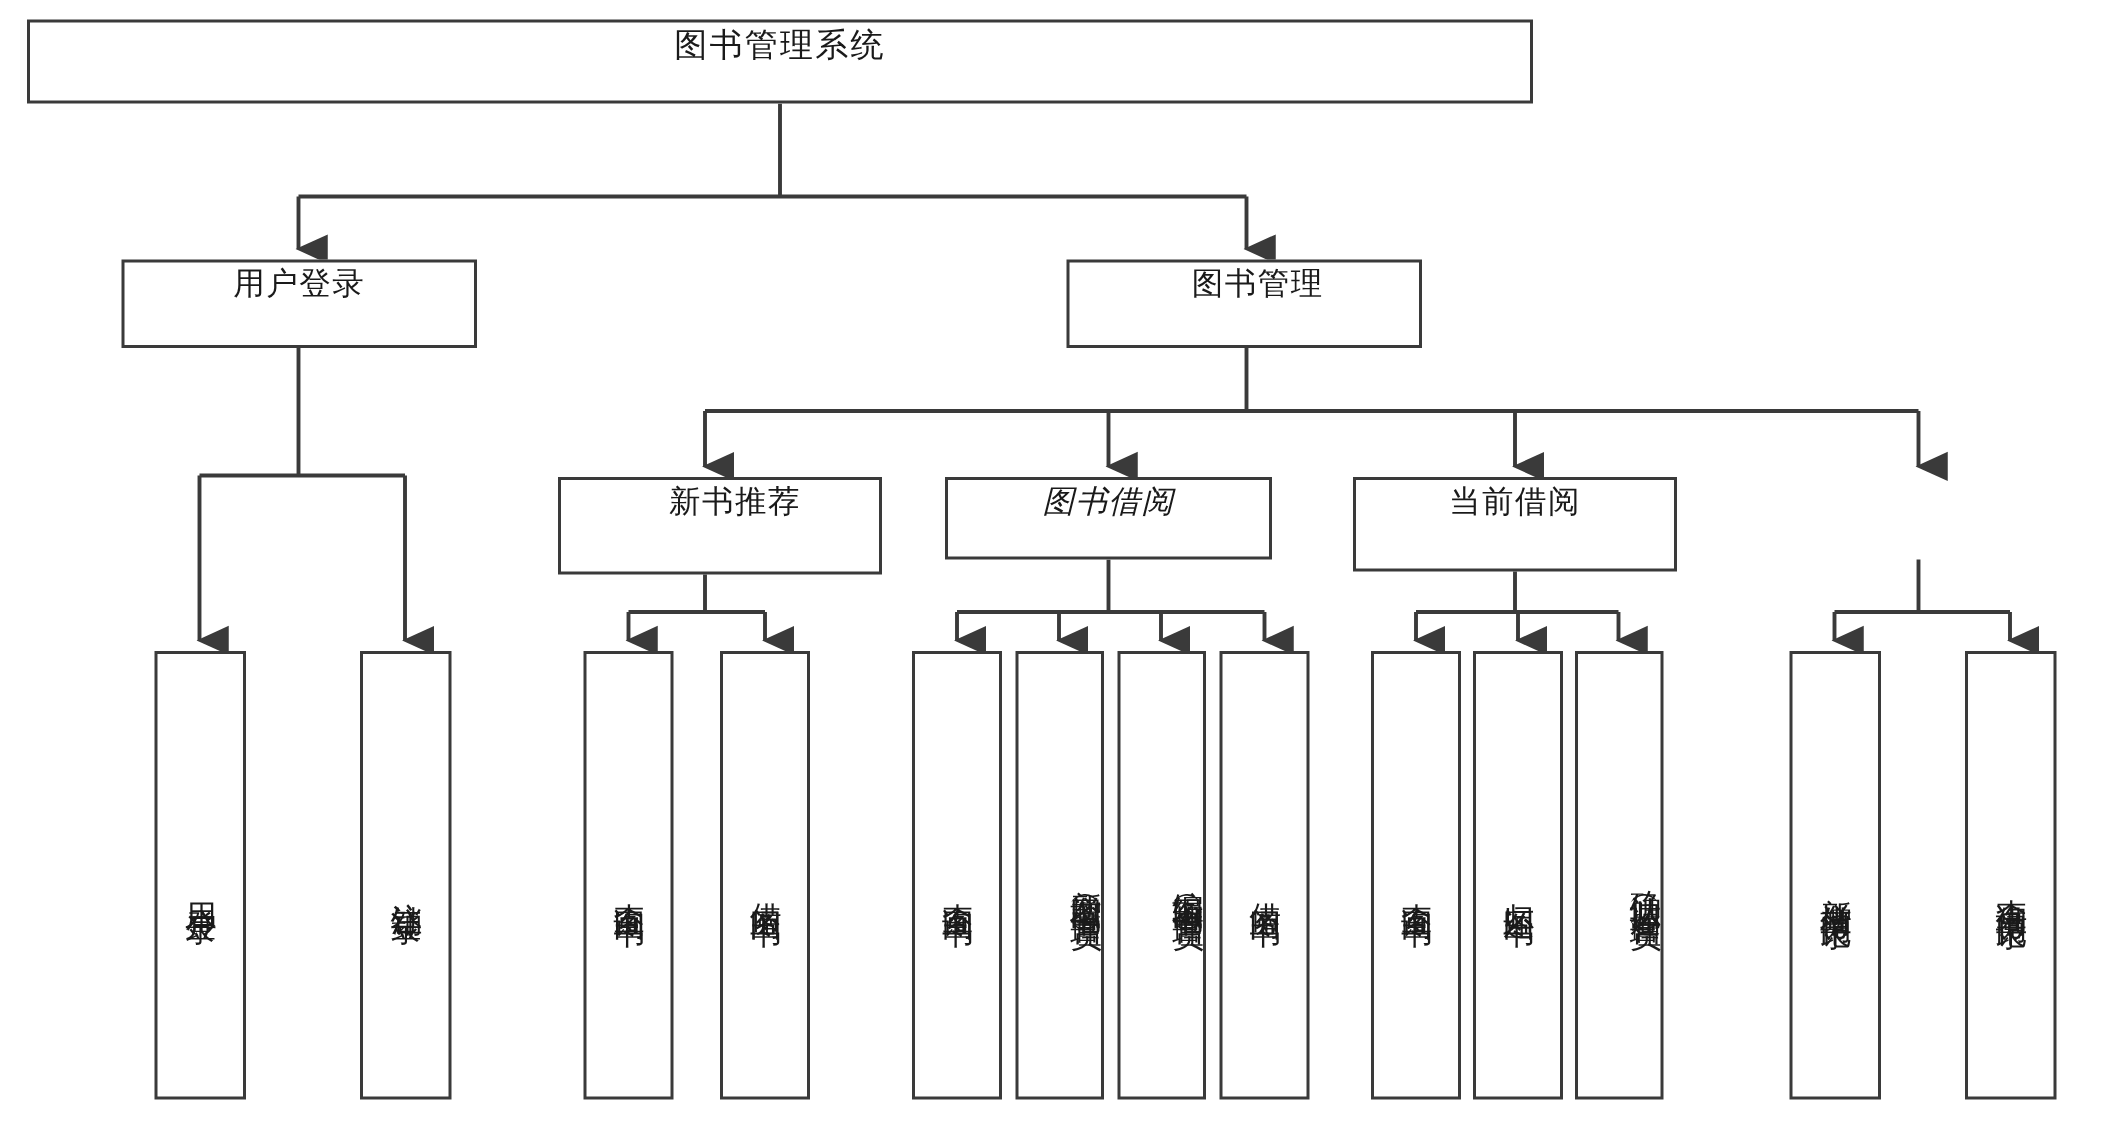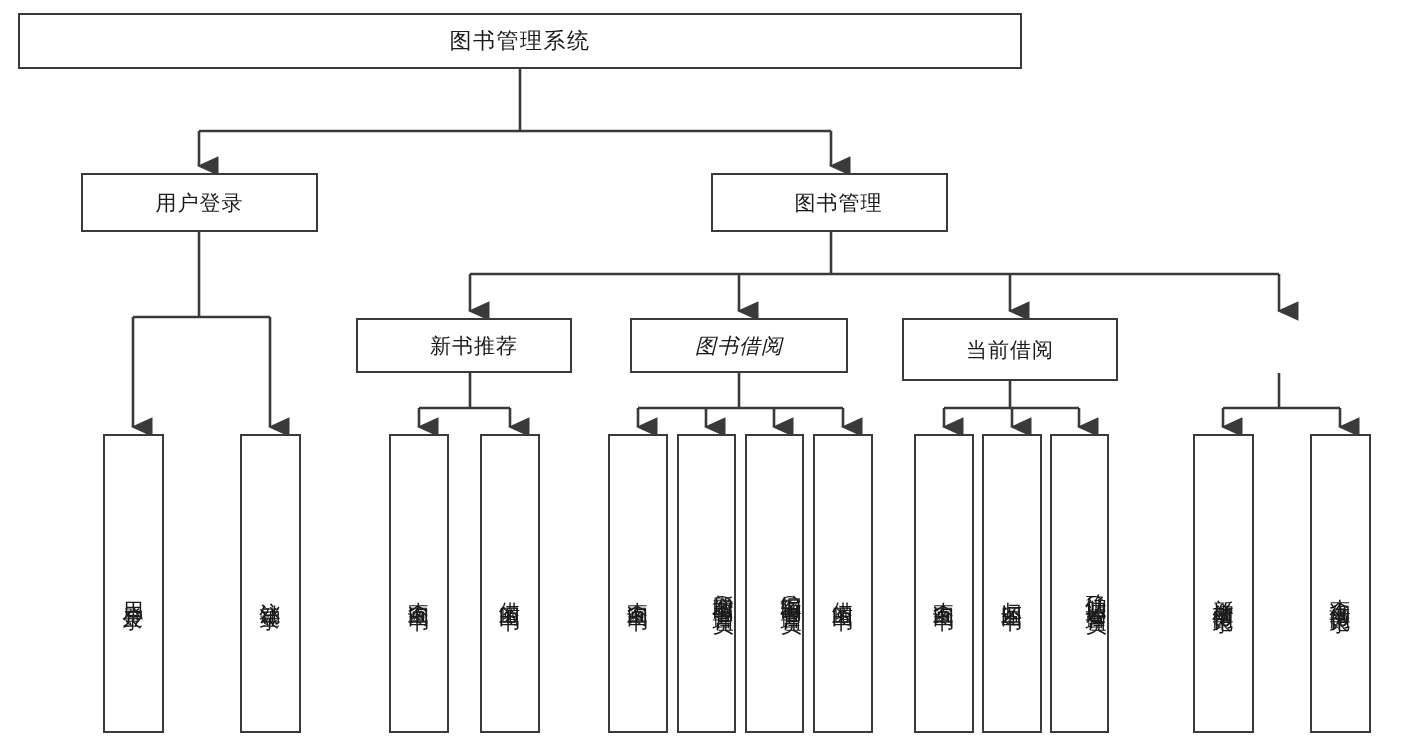--- a/index.html
+++ b/index.html
@@ -24,21 +24,21 @@
     width: 1405px;
     height: 747px;
     pointer-events: none;
   }
   .node {
     position: absolute;
     box-sizing: border-box;
     border: 2.5px solid #3a3a3a;
     background: #ffffff;
     display: flex;
-    align-items: center;
+    align-items: flex-start;
     justify-content: center;
     color: #1a1a1a;
     z-index: 2;
   }
   .node.horiz {
     font-size: 21px;
     letter-spacing: 1px;
   }
   .node.root {
     font-size: 22px;
@@ -129,21 +129,21 @@
     <span>图书管理系统</span>
   </div>
 
   <div class="node horiz" style="left:81px; top:173px; width:237px; height:59px;">
     <span>用户登录</span>
   </div>
   <div class="node horiz" style="left:711px; top:173px; width:237px; height:59px;padding-left:18px;">
     <span>图书管理</span>
   </div>
 
-  <div class="node horiz" style="left:356px; top:318px; width:216px; height:55px;padding-left:20px;">
+  <div class="node horiz" style="left:372px; top:318px; width:216px; height:65px;padding-left:20px;">
     <span>新书推荐</span>
   </div>
   <div class="node horiz" style="left:630px; top:318px; width:218px; height:55px;font-style:italic;">
     <span>图书借阅</span>
   </div>
   <div class="node horiz" style="left:902px; top:318px; width:216px; height:63px;">
     <span>当前借阅</span>
   </div>
 
   <div class="node vert" style="left:103px; top:434px; width:61px; height:299px; align-items:center;">

